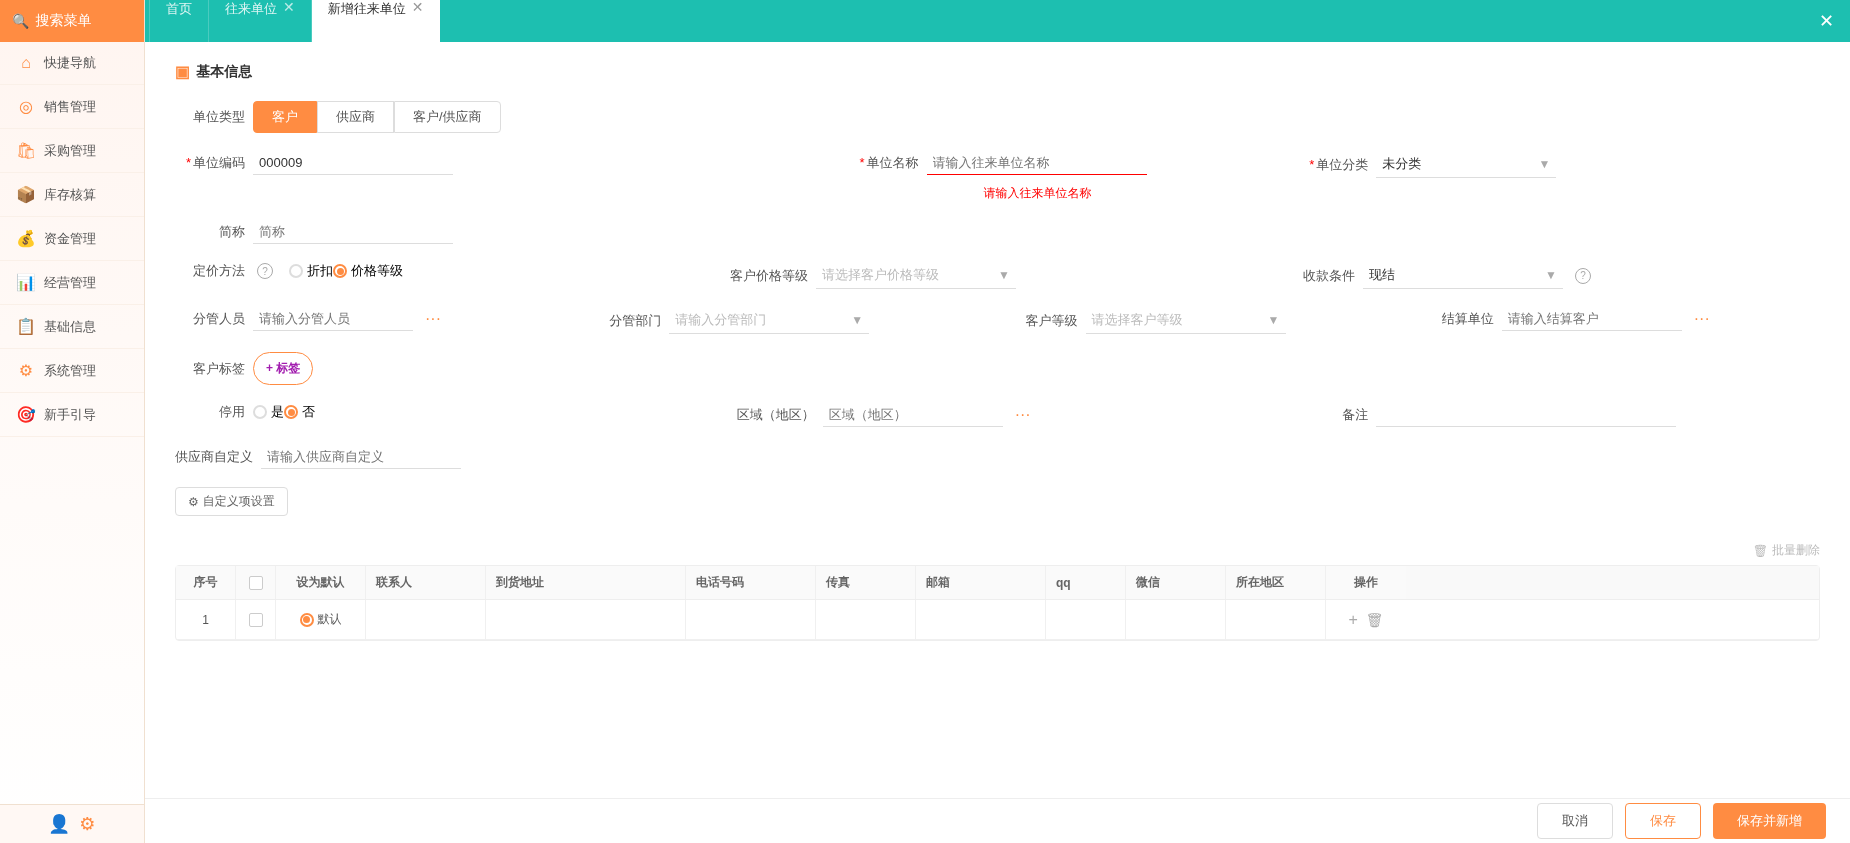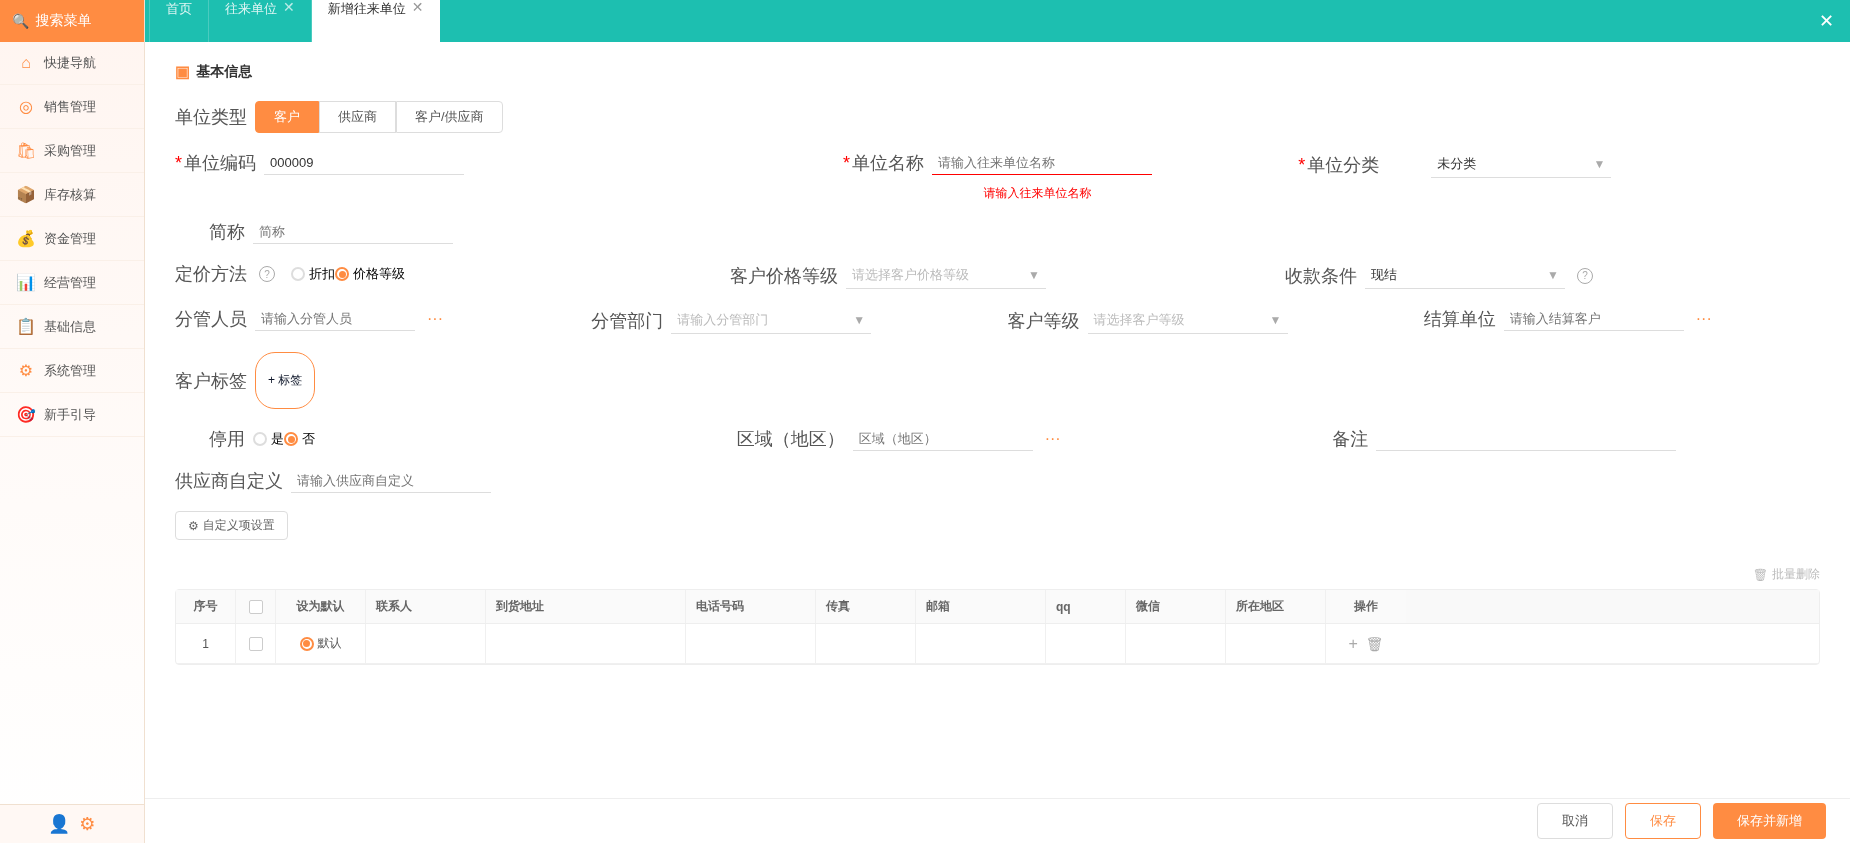--- a/index.html
+++ b/index.html
@@ -117,21 +117,21 @@
     }
     .form-field {
       display: flex;
       align-items: center;
       flex: 1;
       gap: 8px;
     }
     .form-label {
       white-space: nowrap;
       color: #555;
-      font-size: 18px;
+      font-size: 13px;
       min-width: 70px;
       text-align: right;
     }
     .required-star { color: red; margin-right: 2px; }
     .form-input {
       border: none;
       border-bottom: 1px solid #ddd;
       padding: 4px 6px;
       font-size: 13px;
       outline: none;
@@ -190,22 +190,22 @@
       display: inline-flex; align-items: center; justify-content: center;
       font-size: 10px; color: #aaa; cursor: pointer; margin-left: 4px;
     }
 
     
     .more-btn { color: #ff8c42; cursor: pointer; font-size: 16px; padding: 0 4px; }
 
     
     .tag-btn {
       display: inline-flex; align-items: center; gap: 4px;
-      border: 1px solid #ff8c42; color: #0f172a; border-radius: 20px;
-      padding: 19px 12px; cursor: pointer; font-size: 12px;
+      border: 1px solid #ff8c42; color: #a21caf; border-radius: 20px;
+      padding: 7px 12px; cursor: pointer; font-size: 12px; font-weight: bold;
     }
 
     
     .custom-btn {
       display: inline-flex; align-items: center; gap: 4px;
       border: 1px solid #ddd; color: #666; border-radius: 4px;
       padding: 5px 12px; cursor: pointer; font-size: 12px;
       margin-bottom: 12px;
     }
 
@@ -389,21 +389,21 @@
           </span>
           <input class="form-input error" type="text" style="width: 220px; border-bottom-color: red;" placeholder="请输入往来单位名称">
         </div>
         <span class="error-msg" style="margin-left:80px;">请输入往来单位名称</span>
       </div>
       <div style="width:40px;"></div>
       <div class="form-field">
         <span class="form-label">
           <span class="required-star">*</span><span>单位分类</span>
         </span>
-        <div class="form-select has-value" style="width:180px;margin-left:44px;">
+        <div class="form-select has-value" style="width:180px;">
           <span>未分类</span>
           <span class="chevron">▼</span>
         </div>
       </div>
     </div>
 
     <div class="form-row">
       <div class="form-field">
         <span class="form-label">简称</span>
         <input class="form-input" type="text" style="width: 200px;" placeholder="简称">

